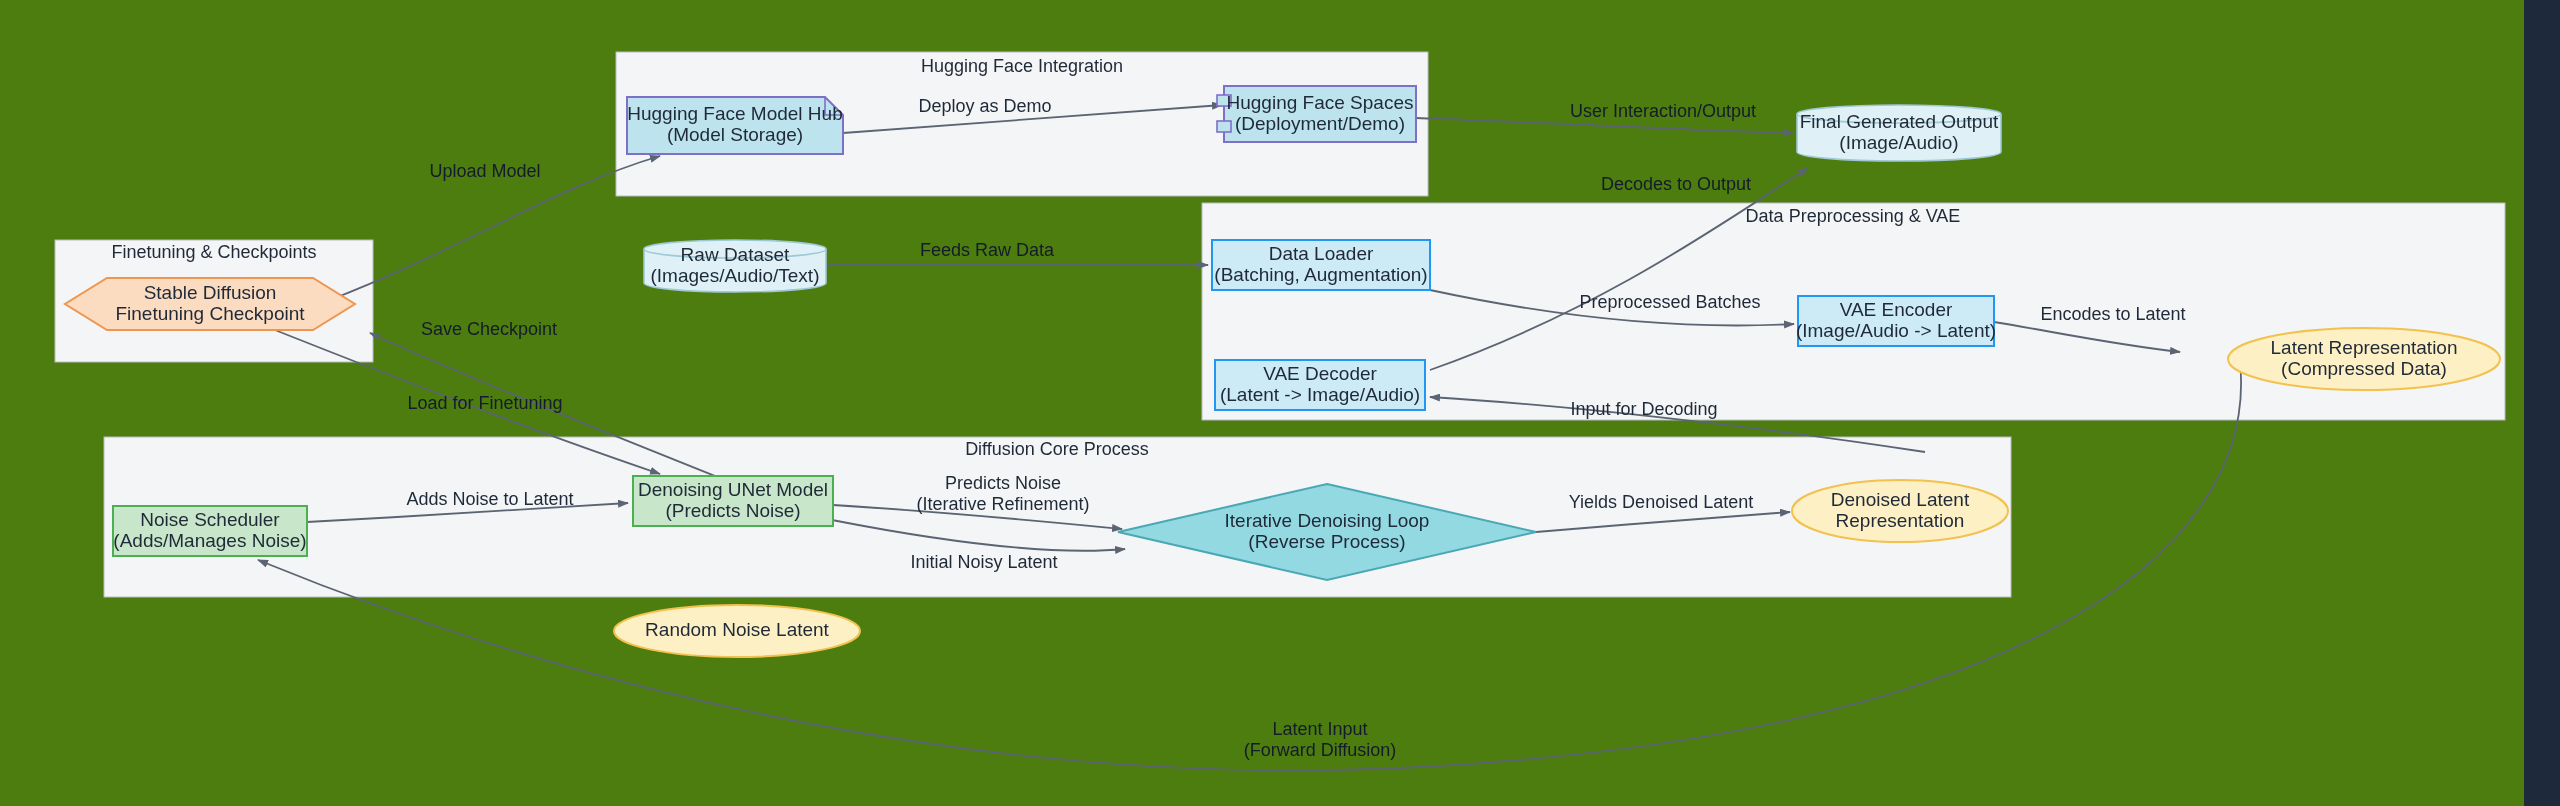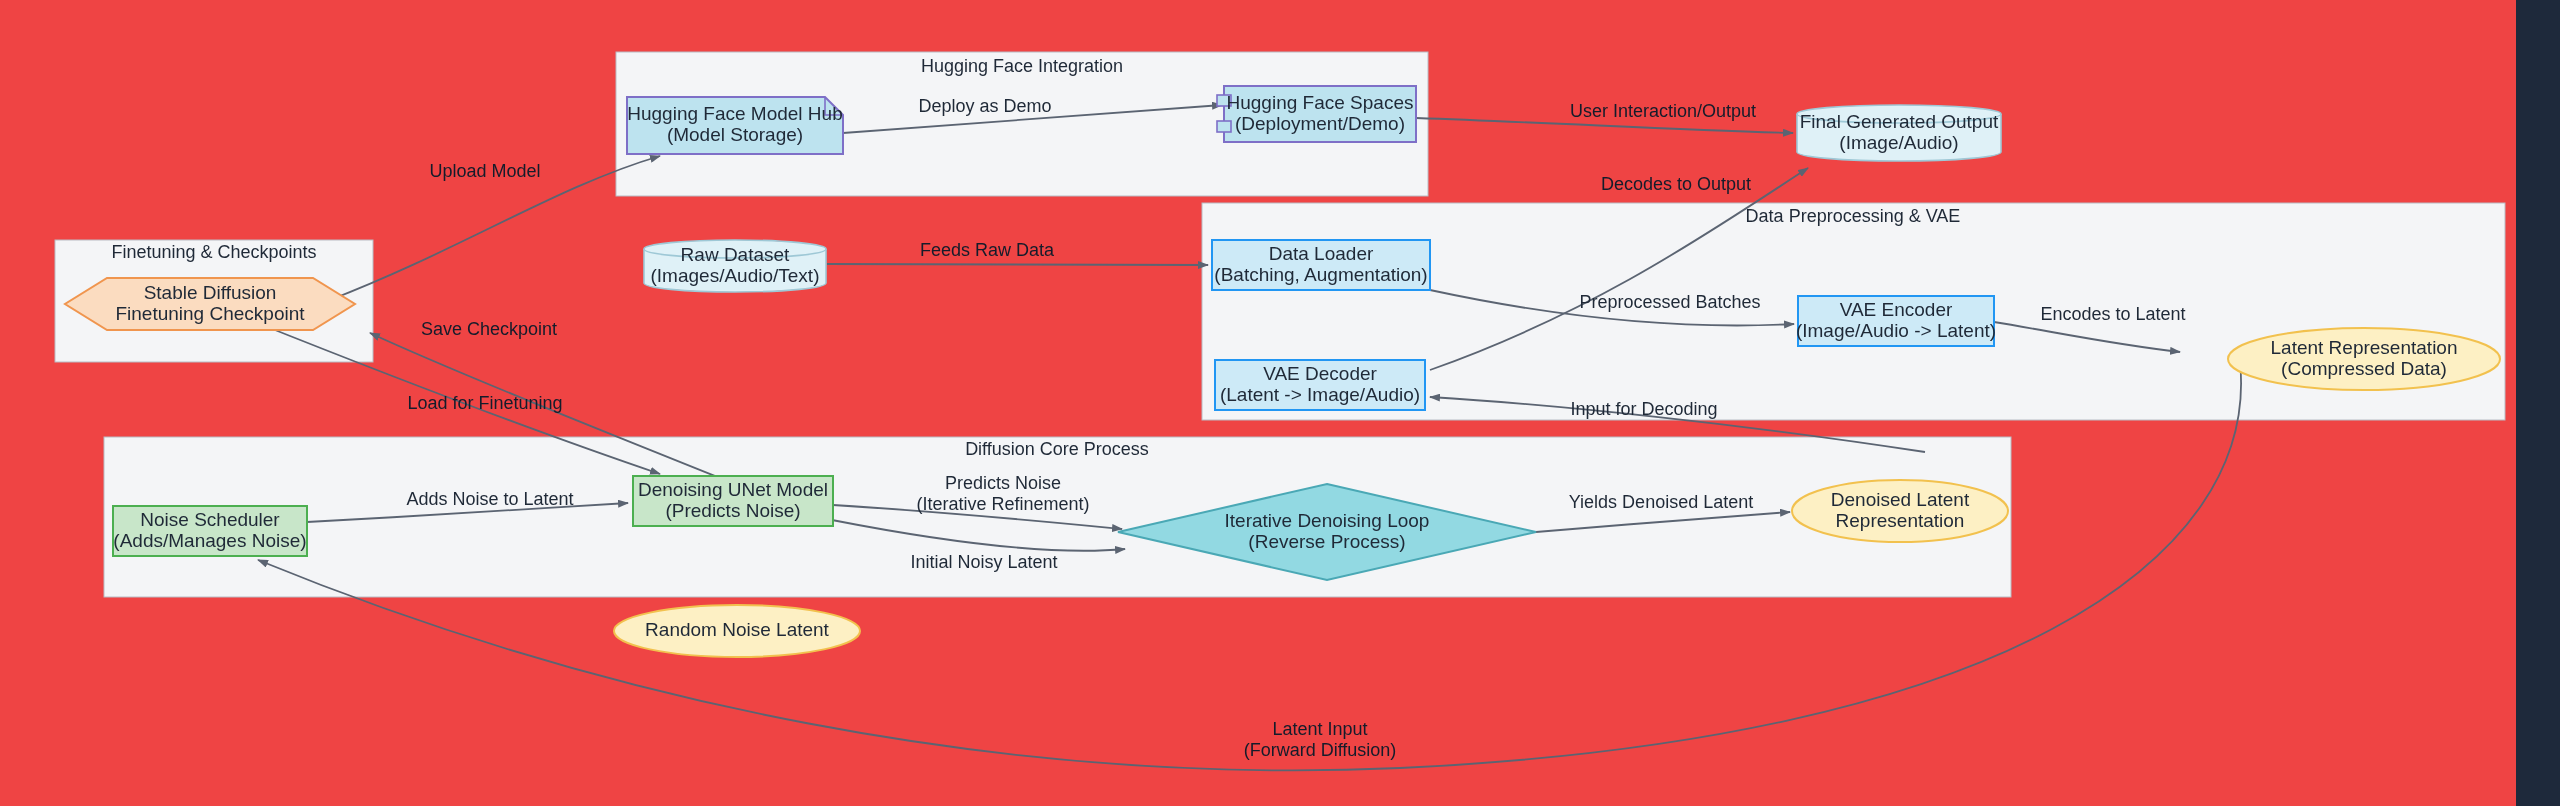--- a/index.html
+++ b/index.html
@@ -4,23 +4,24 @@
 <style>
   html, body {
     margin: 0;
     padding: 0;
     background: #1e293b;
   }
   #stage {
     position: relative;
     width: 2516px;
     height: 806px;
-    background: #ef4444;
+    background: #4d7c0f;
     overflow: hidden;
     font-family: "Liberation Sans", sans-serif;
+    padding-left: 8px;
   }
   svg#diagram {
     position: absolute;
     top: 0; left: 0;
     width: 2560px;
     height: 806px;
     display: block;
   }
   .node-label {
     font-family: "Liberation Sans", sans-serif;

